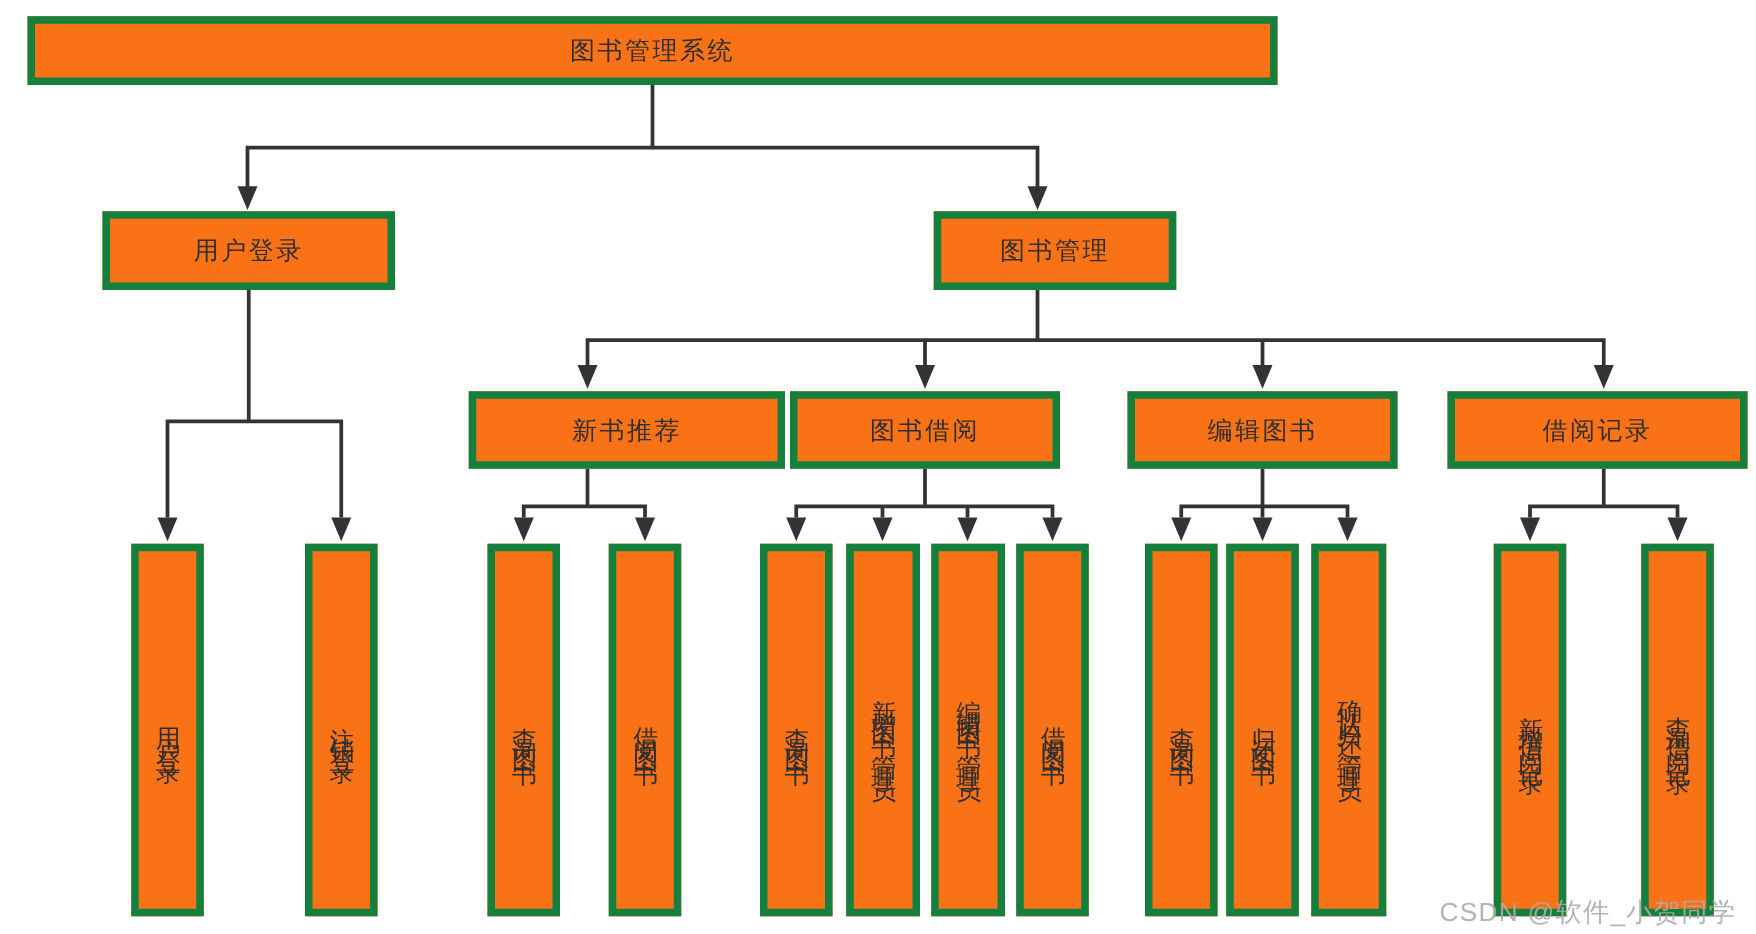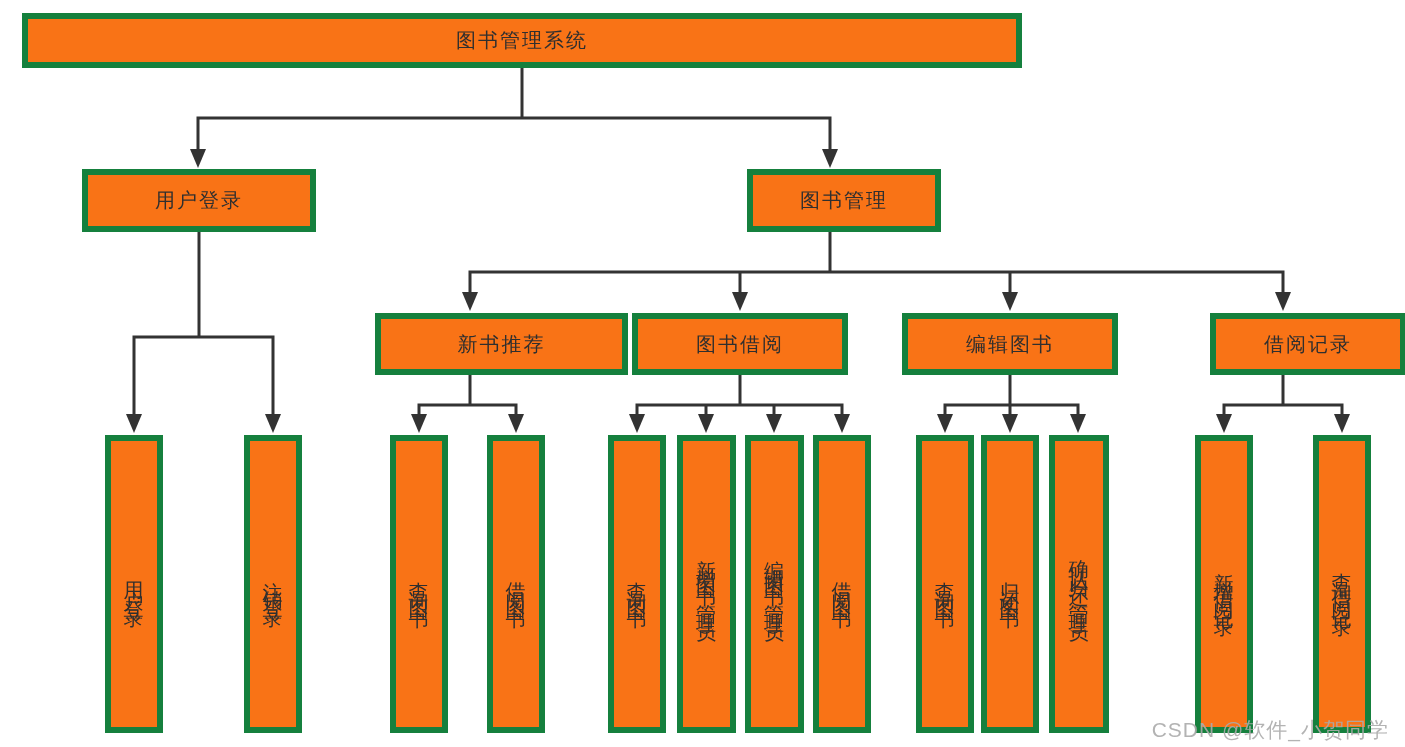--- a/index.html
+++ b/index.html
@@ -113,21 +113,21 @@
 
   <div class="node h" style="left:375px; top:313px; width:253px; height:62px">
     <span>新书推荐</span>
   </div>
   <div class="node h" style="left:632px; top:313px; width:216px; height:62px">
     <span>图书借阅</span>
   </div>
   <div class="node h" style="left:902px; top:313px; width:216px; height:62px">
     <span>编辑图书</span>
   </div>
-  <div class="node h" style="left:1210px; top:313px; width:196px; height:62px">
+  <div class="node h" style="left:1158px; top:313px; width:240px; height:62px">
     <span>借阅记录</span>
   </div>
 
   <div class="node v" style="left:105px; top:435px; width:58px; height:298px">
     <span>用户登录</span>
   </div>
   <div class="node v" style="left:244px; top:435px; width:58px; height:298px">
     <span>注销登录</span>
   </div>
 

